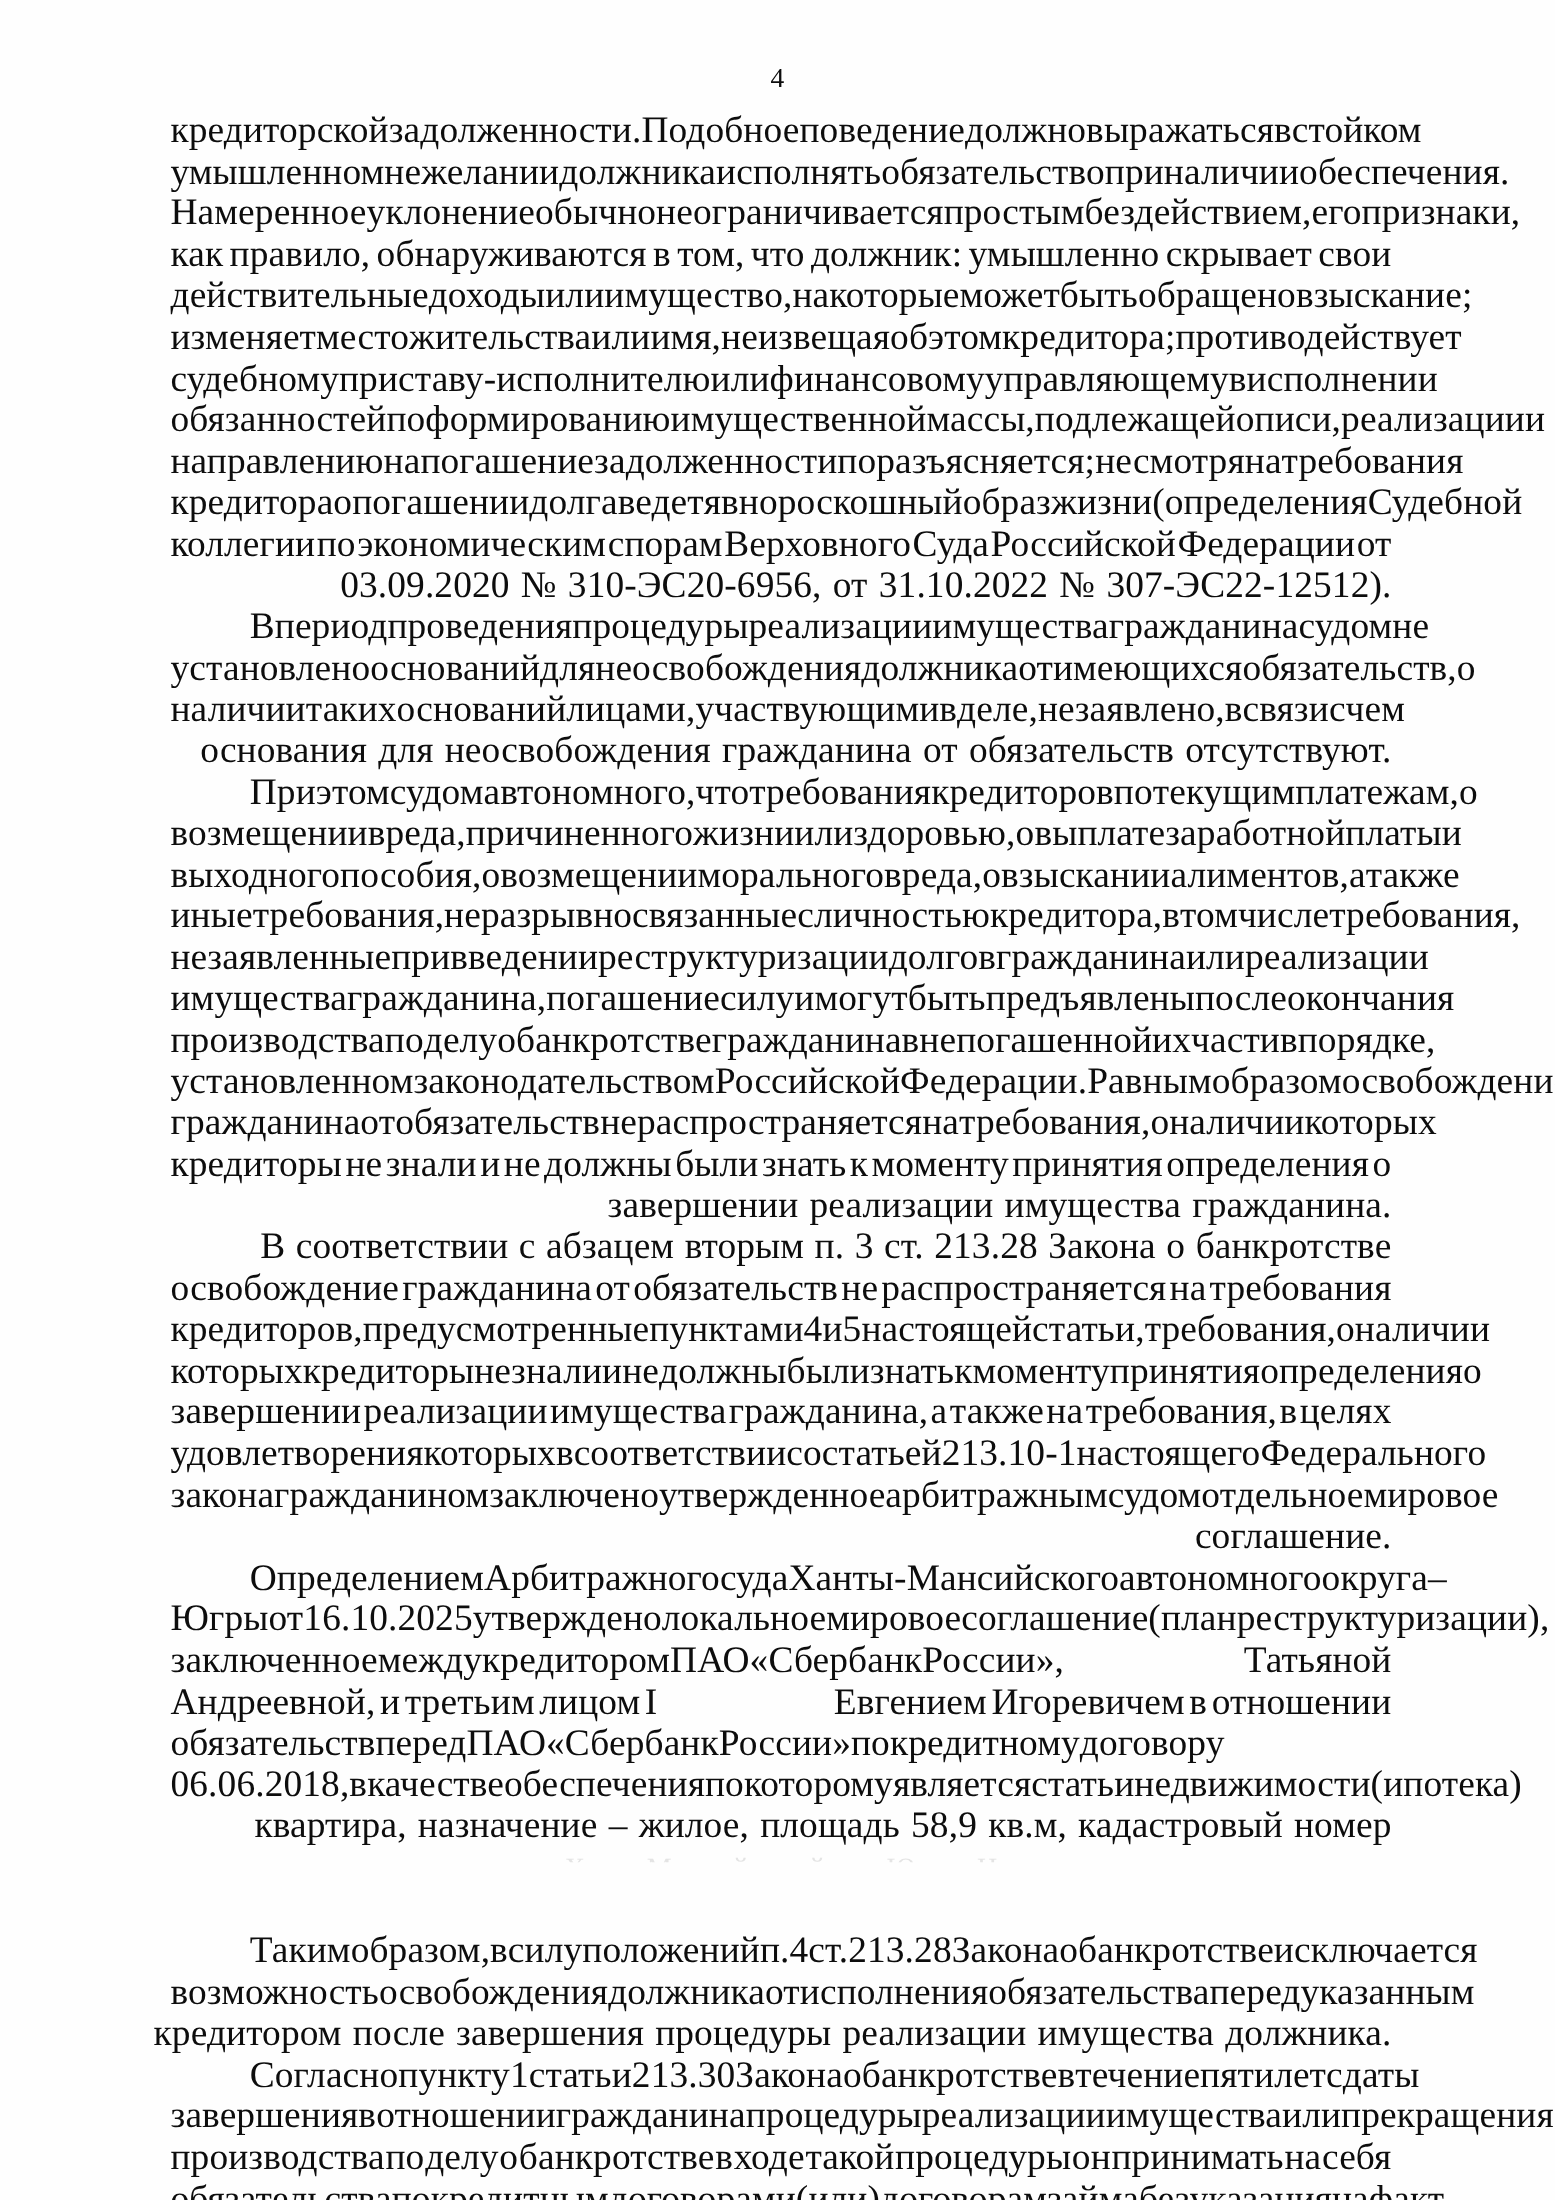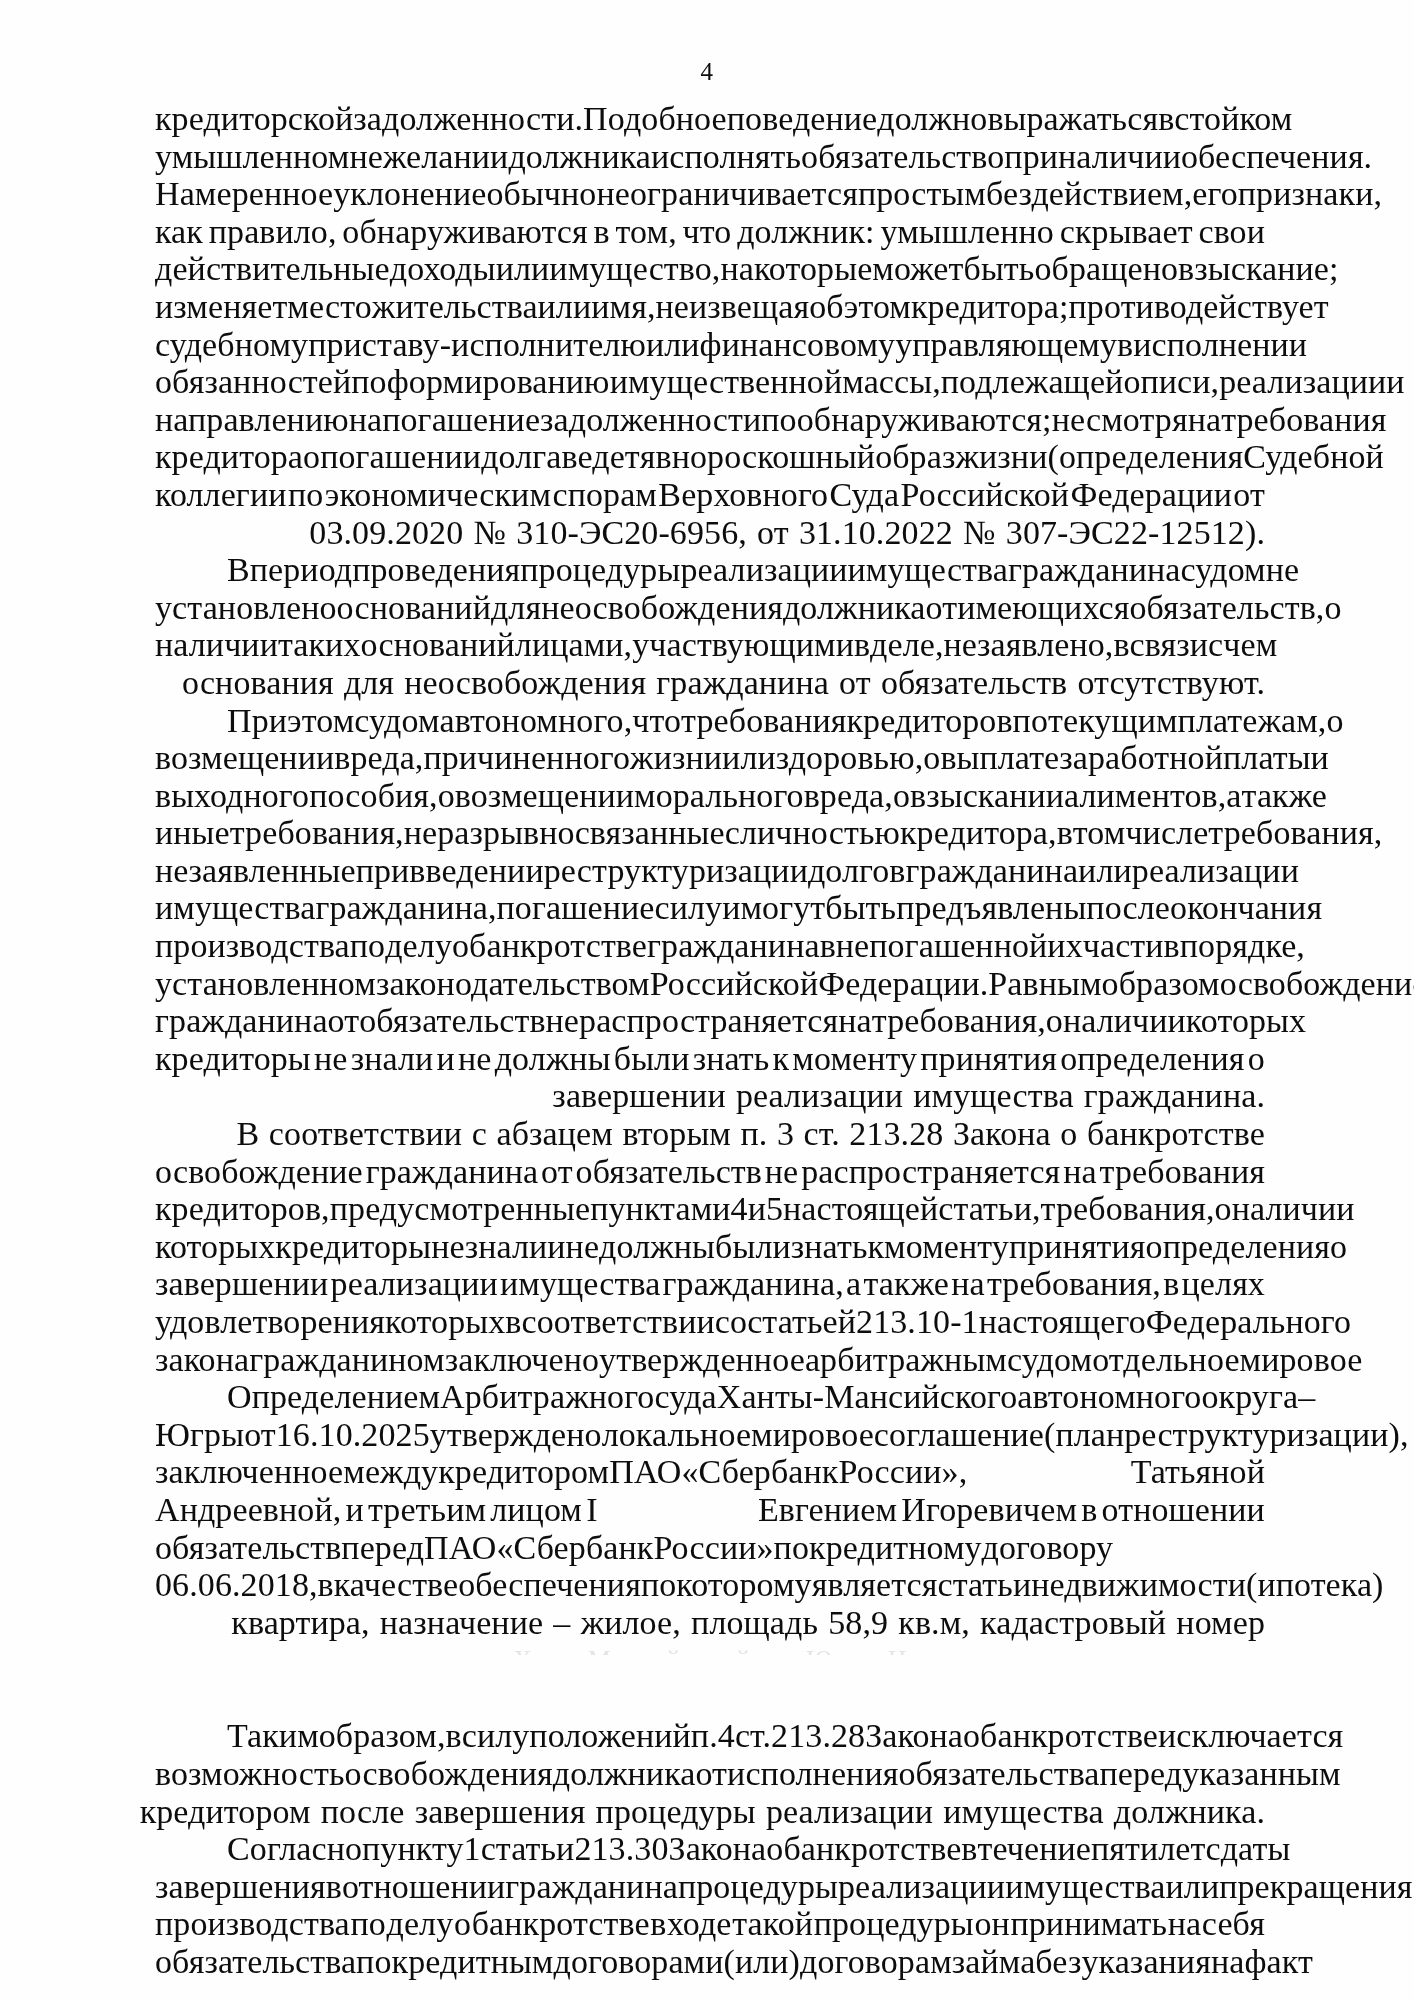--- a/index.html
+++ b/index.html
@@ -99,21 +99,21 @@
   <div class="body-block" id="body-block">
       <div class="para">
         <div class="line just"><span class="w">кредиторской</span><span class="w">задолженности.</span><span class="w">Подобное</span><span class="w">поведение</span><span class="w">должно</span><span class="w">выражаться</span><span class="w">в</span><span class="w">стойком</span></div>
         <div class="line just"><span class="w">умышленном</span><span class="w">нежелании</span><span class="w">должника</span><span class="w">исполнять</span><span class="w">обязательство</span><span class="w">при</span><span class="w">наличии</span><span class="w">обеспечения.</span></div>
         <div class="line just"><span class="w">Намеренное</span><span class="w">уклонение</span><span class="w">обычно</span><span class="w">не</span><span class="w">ограничивается</span><span class="w">простым</span><span class="w">бездействием,</span><span class="w">его</span><span class="w">признаки,</span></div>
         <div class="line just"><span class="w">как</span><span class="w">правило,</span><span class="w">обнаруживаются</span><span class="w">в</span><span class="w">том,</span><span class="w">что</span><span class="w">должник:</span><span class="w">умышленно</span><span class="w">скрывает</span><span class="w">свои</span></div>
         <div class="line just"><span class="w">действительные</span><span class="w">доходы</span><span class="w">или</span><span class="w">имущество,</span><span class="w">на</span><span class="w">которые</span><span class="w">может</span><span class="w">быть</span><span class="w">обращено</span><span class="w">взыскание;</span></div>
         <div class="line just"><span class="w">изменяет</span><span class="w">место</span><span class="w">жительства</span><span class="w">или</span><span class="w">имя,</span><span class="w">не</span><span class="w">извещая</span><span class="w">об</span><span class="w">этом</span><span class="w">кредитора;</span><span class="w">противодействует</span></div>
         <div class="line just"><span class="w">судебному</span><span class="w">приставу-исполнителю</span><span class="w">или</span><span class="w">финансовому</span><span class="w">управляющему</span><span class="w">в</span><span class="w">исполнении</span></div>
         <div class="line just"><span class="w">обязанностей</span><span class="w">по</span><span class="w">формированию</span><span class="w">имущественной</span><span class="w">массы,</span><span class="w">подлежащей</span><span class="w">описи,</span><span class="w">реализации</span><span class="w">и</span></div>
-        <div class="line just"><span class="w">направлению</span><span class="w">на</span><span class="w">погашение</span><span class="w">задолженности</span><span class="w">по</span><span class="w">обнаруживаются;</span><span class="w">несмотря</span><span class="w">на</span><span class="w">требования</span></div>
+        <div class="line just"><span class="w">направлению</span><span class="w">на</span><span class="w">погашение</span><span class="w">задолженности</span><span class="w">по</span><span class="w">разъясняется;</span><span class="w">несмотря</span><span class="w">на</span><span class="w">требования</span></div>
         <div class="line just"><span class="w">кредитора</span><span class="w">о</span><span class="w">погашении</span><span class="w">долга</span><span class="w">ведет</span><span class="w">явно</span><span class="w">роскошный</span><span class="w">образ</span><span class="w">жизни</span><span class="w">(определения</span><span class="w">Судебной</span></div>
         <div class="line just"><span class="w">коллегии</span><span class="w">по</span><span class="w">экономическим</span><span class="w">спорам</span><span class="w">Верховного</span><span class="w">Суда</span><span class="w">Российской</span><span class="w">Федерации</span><span class="w">от</span></div>
         <div class="line last"><span class="w">03.09.2020</span><span class="w">№</span><span class="w">310-ЭС20-6956,</span><span class="w">от</span><span class="w">31.10.2022</span><span class="w">№</span><span class="w">307-ЭС22-12512).</span></div>
       </div>
       <div class="para">
         <div class="line just"><span class="indent"></span><span class="w">В</span><span class="w">период</span><span class="w">проведения</span><span class="w">процедуры</span><span class="w">реализации</span><span class="w">имущества</span><span class="w">гражданина</span><span class="w">судом</span><span class="w">не</span></div>
         <div class="line just"><span class="w">установлено</span><span class="w">оснований</span><span class="w">для</span><span class="w">неосвобождения</span><span class="w">должника</span><span class="w">от</span><span class="w">имеющихся</span><span class="w">обязательств,</span><span class="w">о</span></div>
         <div class="line just"><span class="w">наличии</span><span class="w">таких</span><span class="w">оснований</span><span class="w">лицами,</span><span class="w">участвующими</span><span class="w">в</span><span class="w">деле,</span><span class="w">не</span><span class="w">заявлено,</span><span class="w">в</span><span class="w">связи</span><span class="w">с</span><span class="w">чем</span></div>
         <div class="line last"><span class="w">основания</span><span class="w">для</span><span class="w">неосвобождения</span><span class="w">гражданина</span><span class="w">от</span><span class="w">обязательств</span><span class="w">отсутствуют.</span></div>
       </div>
@@ -131,20 +131,21 @@
         <div class="line last"><span class="w">завершении</span><span class="w">реализации</span><span class="w">имущества</span><span class="w">гражданина.</span></div>
       </div>
       <div class="para">
         <div class="line just"><span class="indent"></span><span class="w">В</span><span class="w">соответствии</span><span class="w">с</span><span class="w">абзацем</span><span class="w">вторым</span><span class="w">п.</span><span class="w">3</span><span class="w">ст.</span><span class="w">213.28</span><span class="w">Закона</span><span class="w">о</span><span class="w">банкротстве</span></div>
         <div class="line just"><span class="w">освобождение</span><span class="w">гражданина</span><span class="w">от</span><span class="w">обязательств</span><span class="w">не</span><span class="w">распространяется</span><span class="w">на</span><span class="w">требования</span></div>
         <div class="line just"><span class="w">кредиторов,</span><span class="w">предусмотренные</span><span class="w">пунктами</span><span class="w">4</span><span class="w">и</span><span class="w">5</span><span class="w">настоящей</span><span class="w">статьи,</span><span class="w">требования,</span><span class="w">о</span><span class="w">наличии</span></div>
         <div class="line just"><span class="w">которых</span><span class="w">кредиторы</span><span class="w">не</span><span class="w">знали</span><span class="w">и</span><span class="w">не</span><span class="w">должны</span><span class="w">были</span><span class="w">знать</span><span class="w">к</span><span class="w">моменту</span><span class="w">принятия</span><span class="w">определения</span><span class="w">о</span></div>
         <div class="line just"><span class="w">завершении</span><span class="w">реализации</span><span class="w">имущества</span><span class="w">гражданина,</span><span class="w">а</span><span class="w">также</span><span class="w">на</span><span class="w">требования,</span><span class="w">в</span><span class="w">целях</span></div>
         <div class="line just"><span class="w">удовлетворения</span><span class="w">которых</span><span class="w">в</span><span class="w">соответствии</span><span class="w">со</span><span class="w">статьей</span><span class="w">213.10-1</span><span class="w">настоящего</span><span class="w">Федерального</span></div>
         <div class="line just"><span class="w">закона</span><span class="w">гражданином</span><span class="w">заключено</span><span class="w">утвержденное</span><span class="w">арбитражным</span><span class="w">судом</span><span class="w">отдельное</span><span class="w">мировое</span></div>
+        <div class="line last"><span class="w">соглашение.</span></div>
       </div>
       <div class="para">
         <div class="line just"><span class="indent"></span><span class="w">Определением</span><span class="w">Арбитражного</span><span class="w">суда</span><span class="w">Ханты-Мансийского</span><span class="w">автономного</span><span class="w">округа</span><span class="w">–</span></div>
         <div class="line just"><span class="w">Югры</span><span class="w">от</span><span class="w">16.10.2025</span><span class="w">утверждено</span><span class="w">локальное</span><span class="w">мировое</span><span class="w">соглашение</span><span class="w">(план</span><span class="w">реструктуризации),</span></div>
         <div class="line just"><span class="w">заключенное</span><span class="w">между</span><span class="w">кредитором</span><span class="w">ПАО</span><span class="w">«Сбербанк</span><span class="w">России»,</span><span class="redact redact-lg"></span><span class="w">Татьяной</span></div>
         <div class="line just"><span class="w">Андреевной,</span><span class="w">и</span><span class="w">третьим</span><span class="w">лицом</span><span class="w">I</span><span class="redact redact-md"></span><span class="w">Евгением</span><span class="w">Игоревичем</span><span class="w">в</span><span class="w">отношении</span></div>
         <div class="line just"><span class="w">обязательств</span><span class="w">перед</span><span class="w">ПАО</span><span class="w">«Сбербанк</span><span class="w">России»</span><span class="w">по</span><span class="w">кредитному</span><span class="w">договору</span><span class="redact redact-md"></span></div>
         <div class="line just"><span class="w">06.06.2018,</span><span class="w">в</span><span class="w">качестве</span><span class="w">обеспечения</span><span class="w">по</span><span class="w">которому</span><span class="w">является</span><span class="w">статьи</span><span class="w">недвижимости</span><span class="w">(ипотека)</span></div>
         <div class="line last"><span class="w">квартира,</span><span class="w">назначение</span><span class="w">–</span><span class="w">жилое,</span><span class="w">площадь</span><span class="w">58,9</span><span class="w">кв.м,</span><span class="w">кадастровый</span><span class="w">номер</span></div>
         <div class="ghost">

